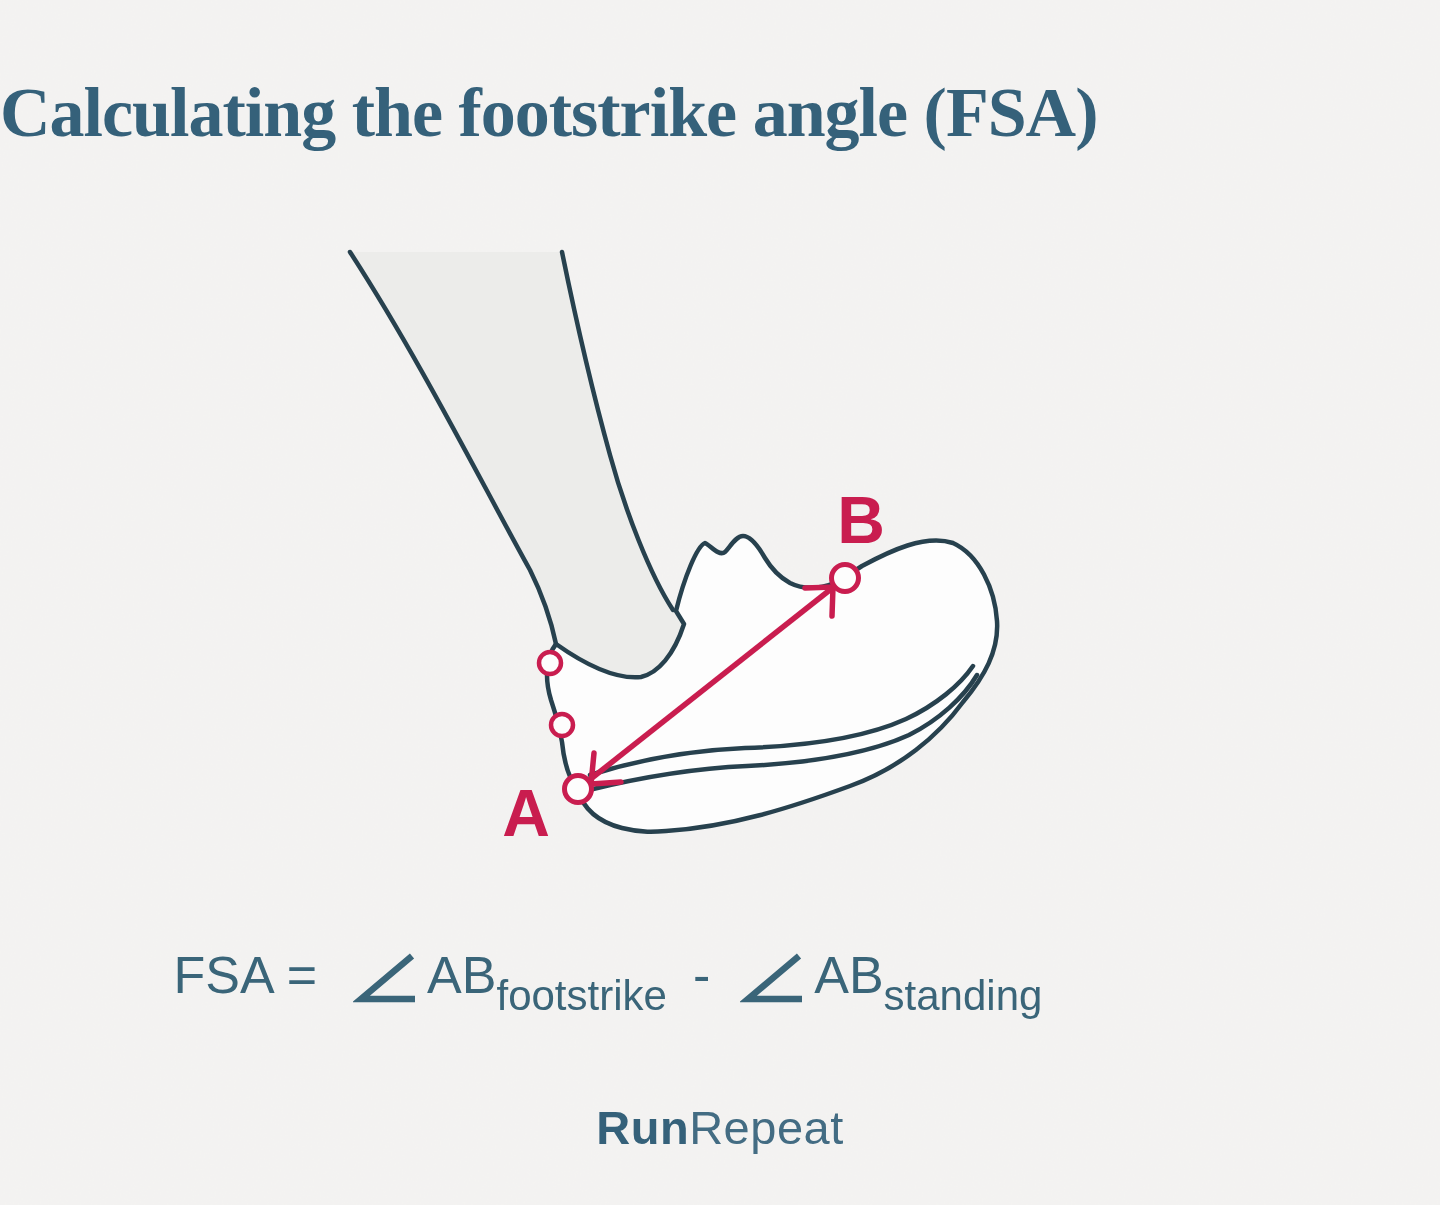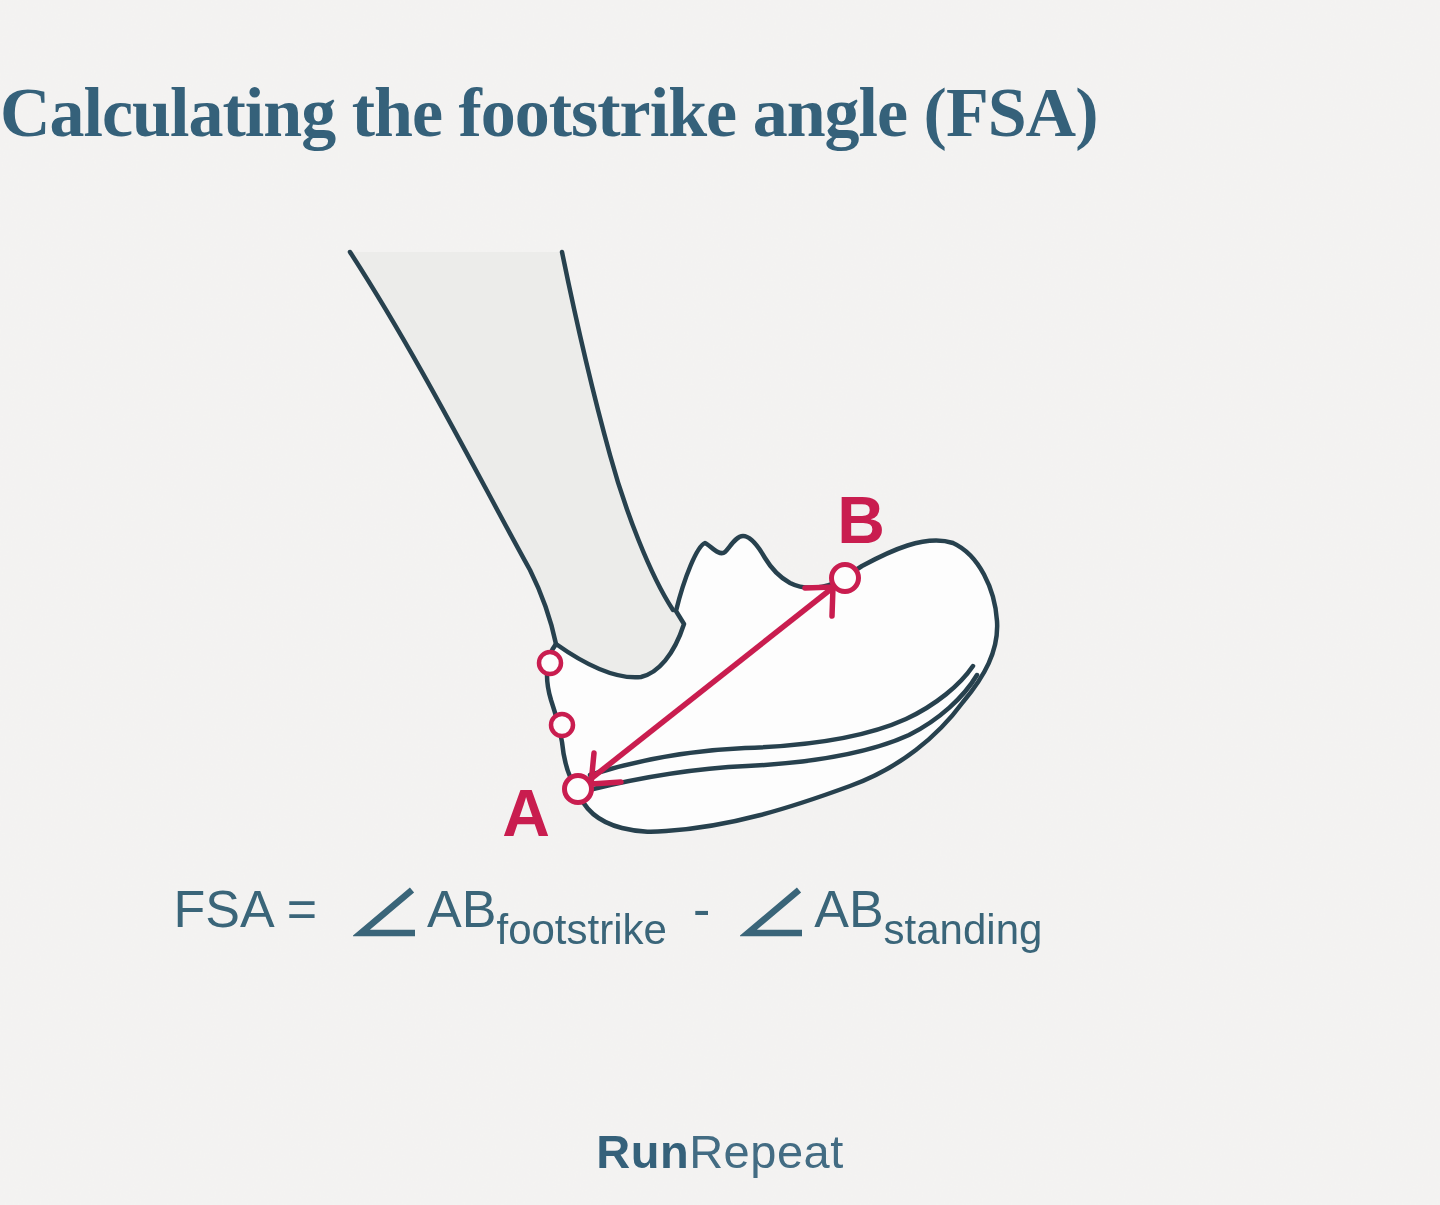--- a/index.html
+++ b/index.html
@@ -22,39 +22,38 @@
     color:#35617a;
     margin:0;
   }
   .figure-svg{position:absolute;top:0;left:0;}
   .point-label{
     font-family:"Liberation Sans", sans-serif;
     font-weight:700;
     fill:#c91d4f;
   }
   .formula{
-    position:absolute;top:880px;left:0;width:1216px;
+    position:absolute;top:946px;left:0;width:1216px;
     display:flex;justify-content:center;align-items:flex-start;
     color:#3a6579;
     font-size:52px;
     line-height:1.15;
     white-space:nowrap;
   }
   .formula .main{font-size:52px;}
   .formula .sub{font-size:42px;position:relative;top:26px;}
   .formula .gap-eq{margin:0 14px 0 12px;}
   .formula .angle-icon{margin:6px 10px 0 22px;}
   .formula .minus{margin:0 8px 0 26px;}
   .footer-brand{
     position:absolute;top:1100px;left:0;width:1440px;
     text-align:center;
     font-size:47px;
     letter-spacing:0.5px;
     color:#35617a;
-    margin-top:24px;
   }
   .footer-brand .bold{font-weight:700;}
   .footer-brand .light{font-weight:400;opacity:0.92;}
 </style>
 </head>
 <body>
 
 <svg class="noise-layer" width="1440" height="1205">
   <filter id="paperNoise">
     <feTurbulence type="fractalNoise" baseFrequency="0.55" numOctaves="2" stitchTiles="stitch"></feTurbulence>

